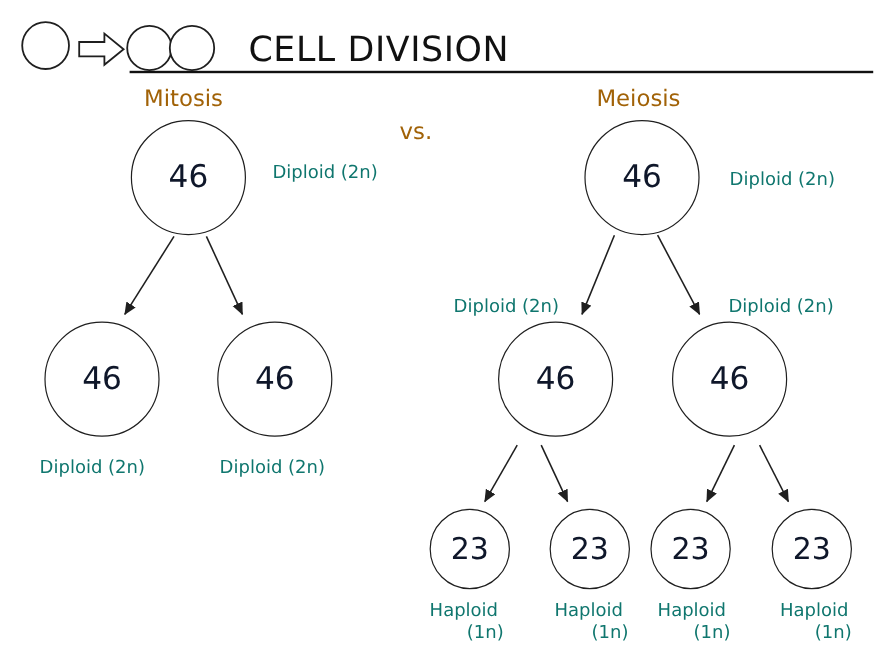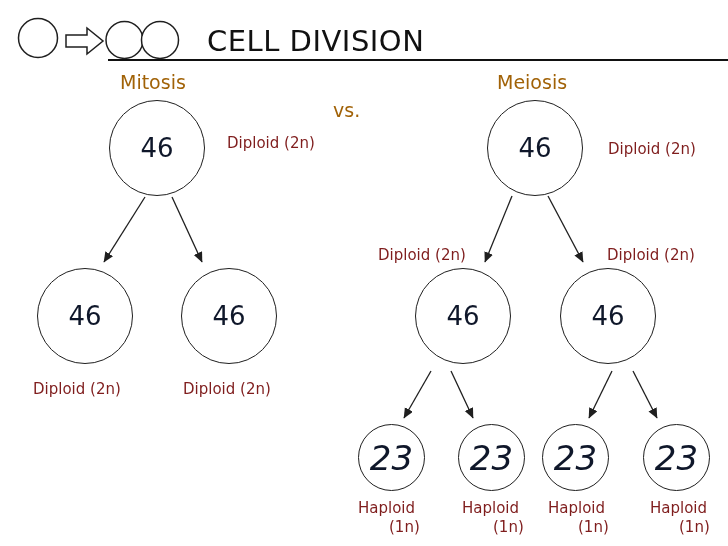--- a/index.html
+++ b/index.html
@@ -16,22 +16,22 @@
   .heading{position:absolute;top:71px;font-size:19px;color:#a16207;white-space:nowrap;}
   .h-mitosis{left:120px;}
   .h-vs{left:333px;margin-top:28px;}
   .h-meiosis{left:497px;text-align:center;}
   .cell{
     position:absolute;border:1.4px solid #1f1f1f;border-radius:50%;background:#fff;
     display:flex;align-items:center;justify-content:center;
     color:#0f172a;font-size:26px;box-sizing:border-box;
   }
   .big{width:96px;height:96px;}
-  .small{width:67px;height:67px;font-size:34px;font-style:italic;}
-  .lbl{position:absolute;color:#7f1d1d;font-size:15px;white-space:nowrap;}
+  .small{width:67px;height:67px;font-size:25px;}
+  .lbl{position:absolute;color:#0f766e;font-size:15px;white-space:nowrap;}
 </style>
 </head>
 <body>
 
 <div class="slide">
 
   <svg class="art" viewBox="0 0 728 546">
     <defs>
       <marker id="ah" markerWidth="9" markerHeight="8" refX="7.5" refY="3.5" orient="auto">
         <path d="M0,0 L8,3.5 L0,7 Z" fill="#1f1f1f"></path>

